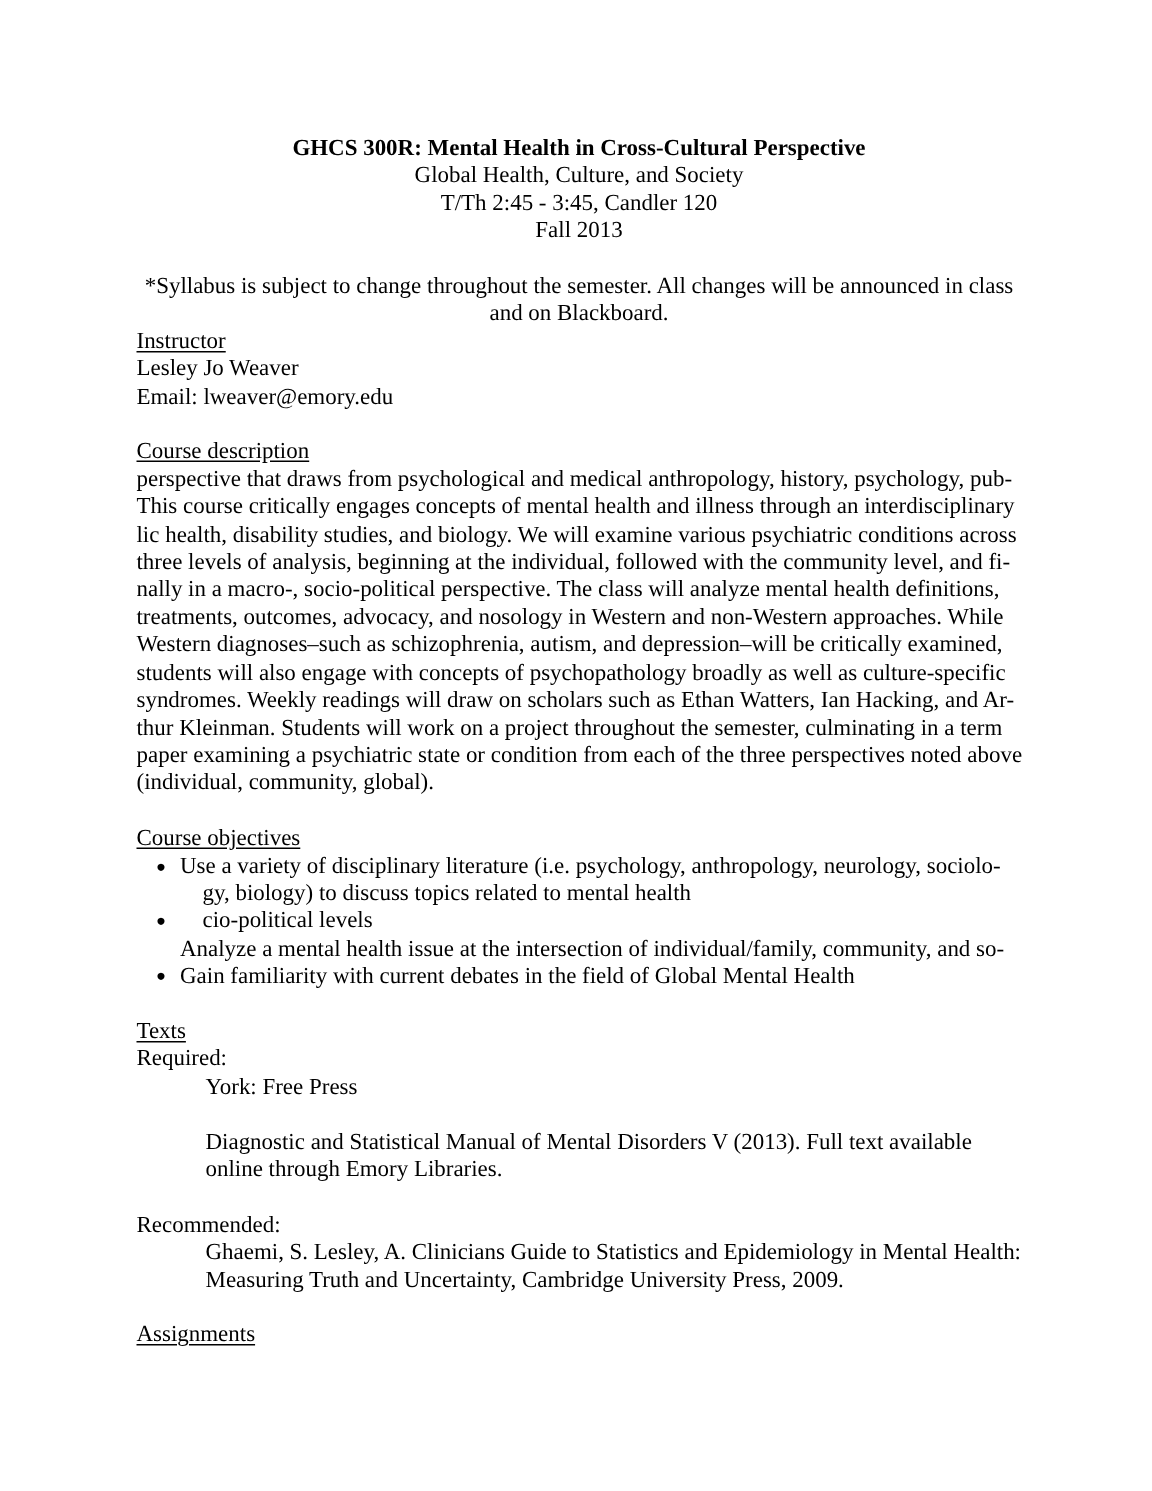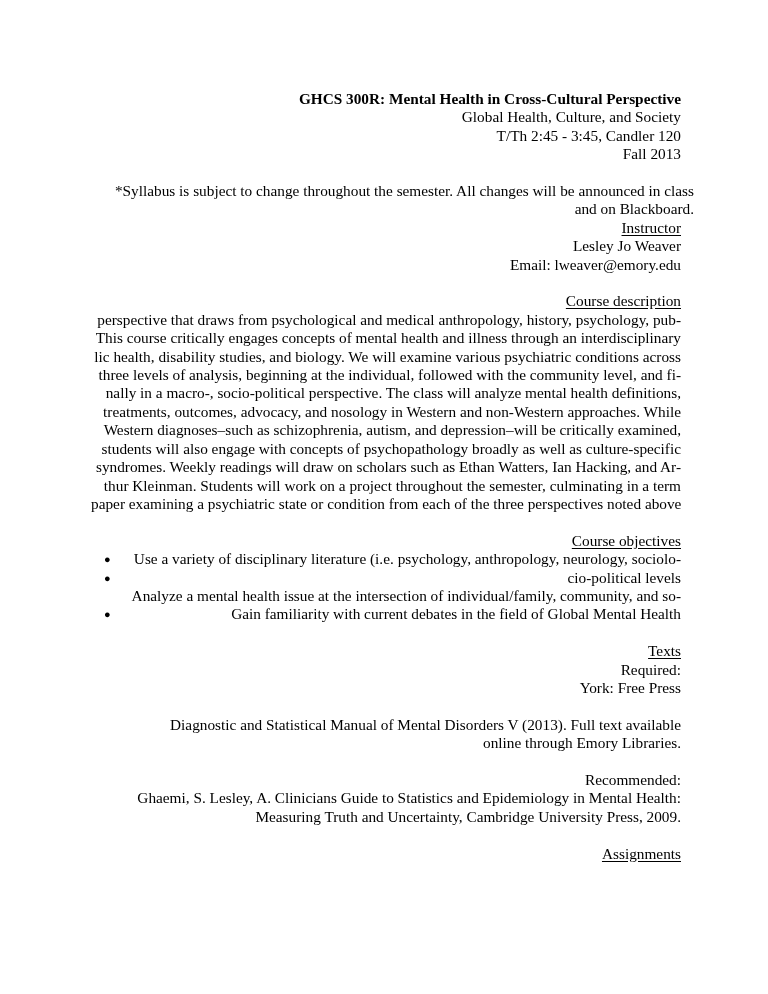--- a/index.html
+++ b/index.html
@@ -2,21 +2,21 @@
 <html><head>
 <meta charset="utf-8">
 <style>
   html, body { margin: 0; padding: 0; background: #ffffff; }
   body { width: 768px; height: 994px; position: relative; overflow: hidden;
          font-family: "Liberation Serif", "DejaVu Serif", serif; color: #000; }
   .page { position: absolute; left: 91px; top: 90px; width: 590px;
           font-size: 15.3px; line-height: 18.4px; }
   .center { text-align: center; width: 100%; }
   .title { font-weight: bold; }
-  .line { white-space: nowrap; display: block; text-align: right; }
+  .line { white-space: nowrap; display: block; }
   .u { text-decoration: underline; text-underline-offset: 2px; }
   .gap { height: 18.4px; }
   .bullets { margin: 0; padding: 0; list-style: none; }
   .bullets li { position: relative; padding-left: 16px; margin-left: 13px; }
   .bullets li .bullet { position: absolute; left: 0; top: 0; font-size: 11px; }
   .bullets li .cont { padding-left: 15px; }
   .indent { padding-left: 46px; }
   .notice { margin-left: -13px; width: 616px; }
 </style>
 </head>
@@ -48,29 +48,31 @@
     <span class="line">This course critically engages concepts of mental health and illness through an interdisciplinary</span>
     <span class="line">lic health, disability studies, and biology. We will examine various psychiatric conditions across</span>
     <span class="line">three levels of analysis, beginning at the individual, followed with the community level, and fi-</span>
     <span class="line">nally in a macro-, socio-political perspective. The class will analyze mental health definitions,</span>
     <span class="line">treatments, outcomes, advocacy, and nosology in Western and non-Western approaches. While</span>
     <span class="line">Western diagnoses–such as schizophrenia, autism, and depression–will be critically examined,</span>
     <span class="line">students will also engage with concepts of psychopathology broadly as well as culture-specific</span>
     <span class="line">syndromes. Weekly readings will draw on scholars such as Ethan Watters, Ian Hacking, and Ar-</span>
     <span class="line">thur Kleinman. Students will work on a project throughout the semester, culminating in a term</span>
     <span class="line">paper examining a psychiatric state or condition from each of the three perspectives noted above</span>
+    <span class="line">(individual, community, global).</span>
   </div>
   <div class="gap"></div>
 
   <div>
     <span class="line"><span class="u">Course objectives</span></span>
     <ul class="bullets">
       <li>
         <span class="bullet">●</span>
         <span class="line">Use a variety of disciplinary literature (i.e. psychology, anthropology, neurology, sociolo-</span>
+        <span class="line cont">gy, biology) to discuss topics related to mental health</span>
       </li>
       <li>
         <span class="bullet">●</span>
         <span class="line cont">cio-political levels</span>
         <span class="line">Analyze a mental health issue at the intersection of individual/family, community, and so-</span>
       </li>
       <li>
         <span class="bullet">●</span>
         <span class="line">Gain familiarity with current debates in the field of Global Mental Health</span>
       </li>

